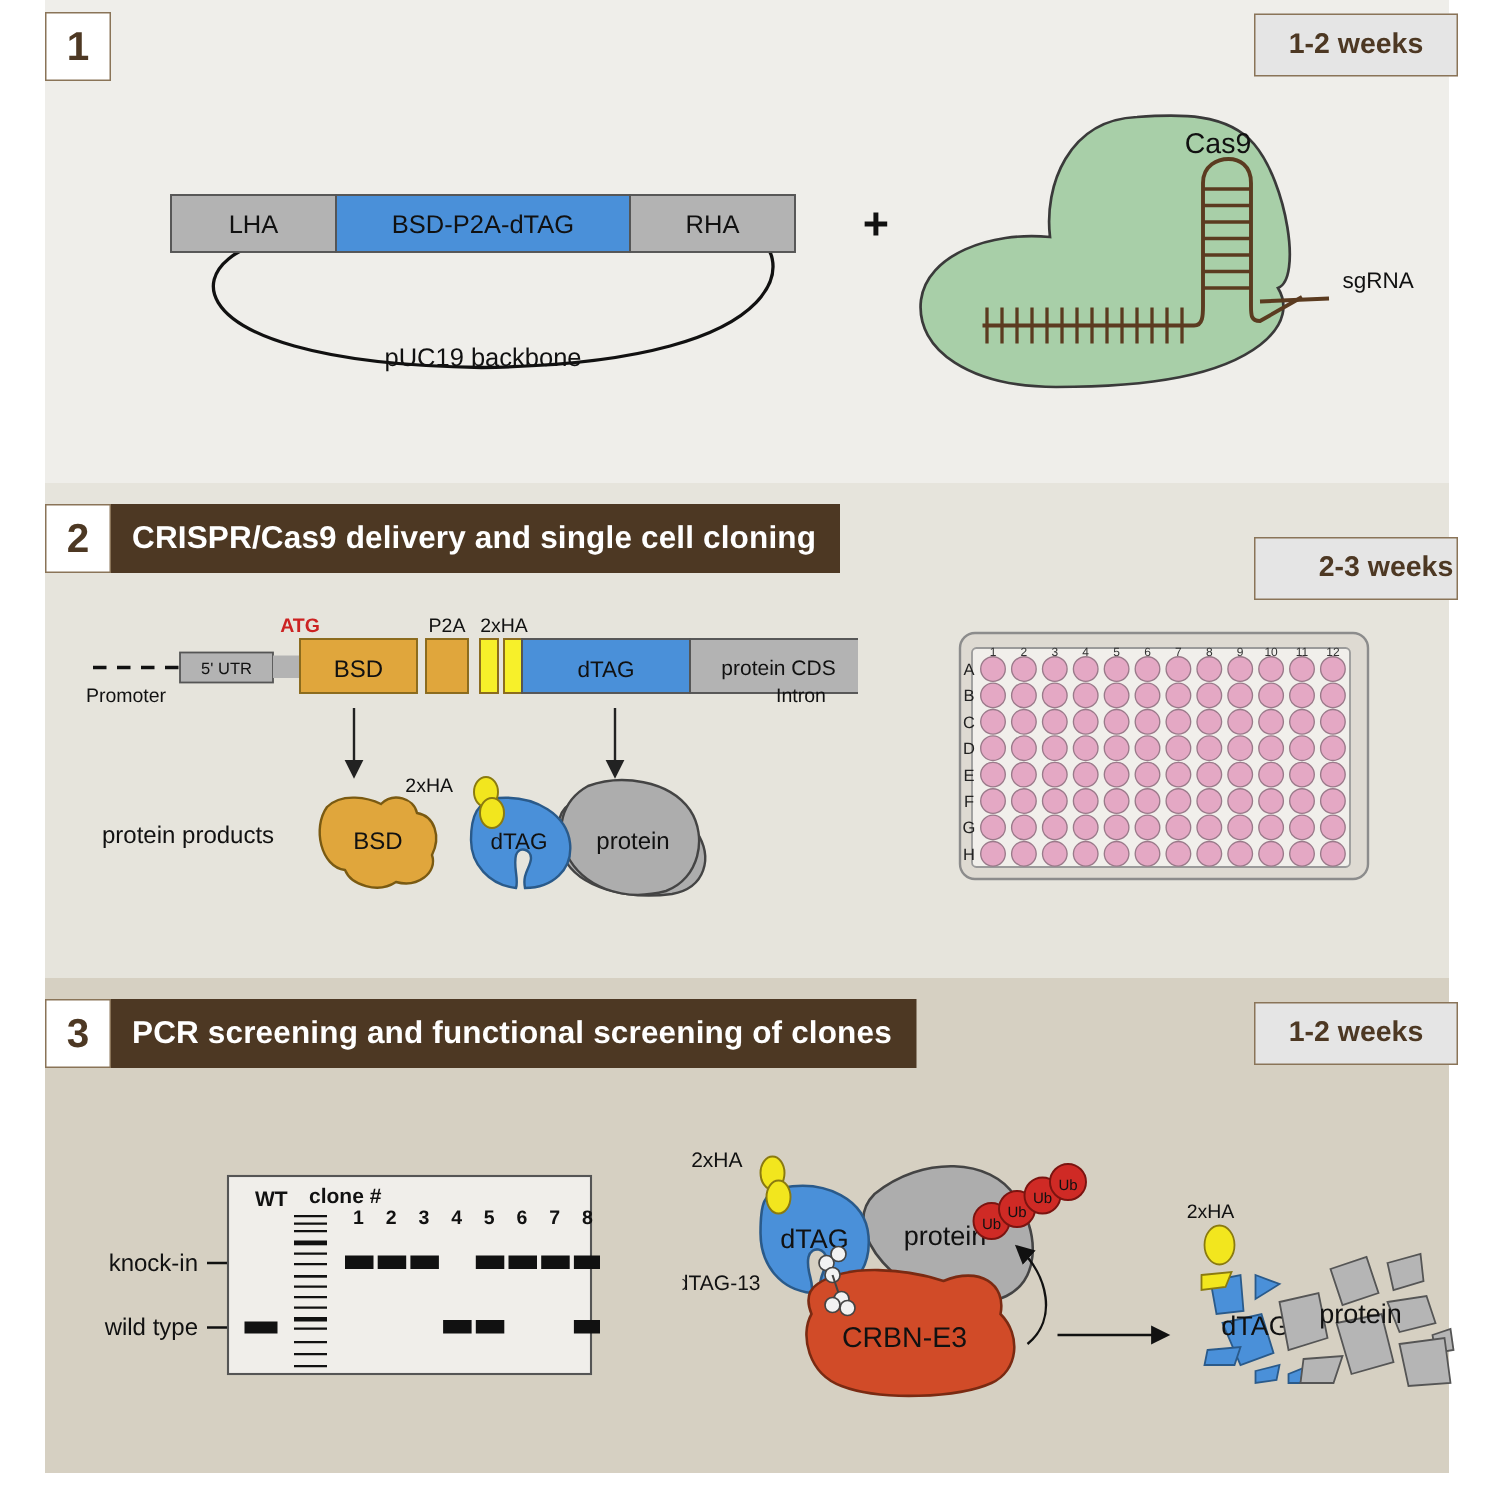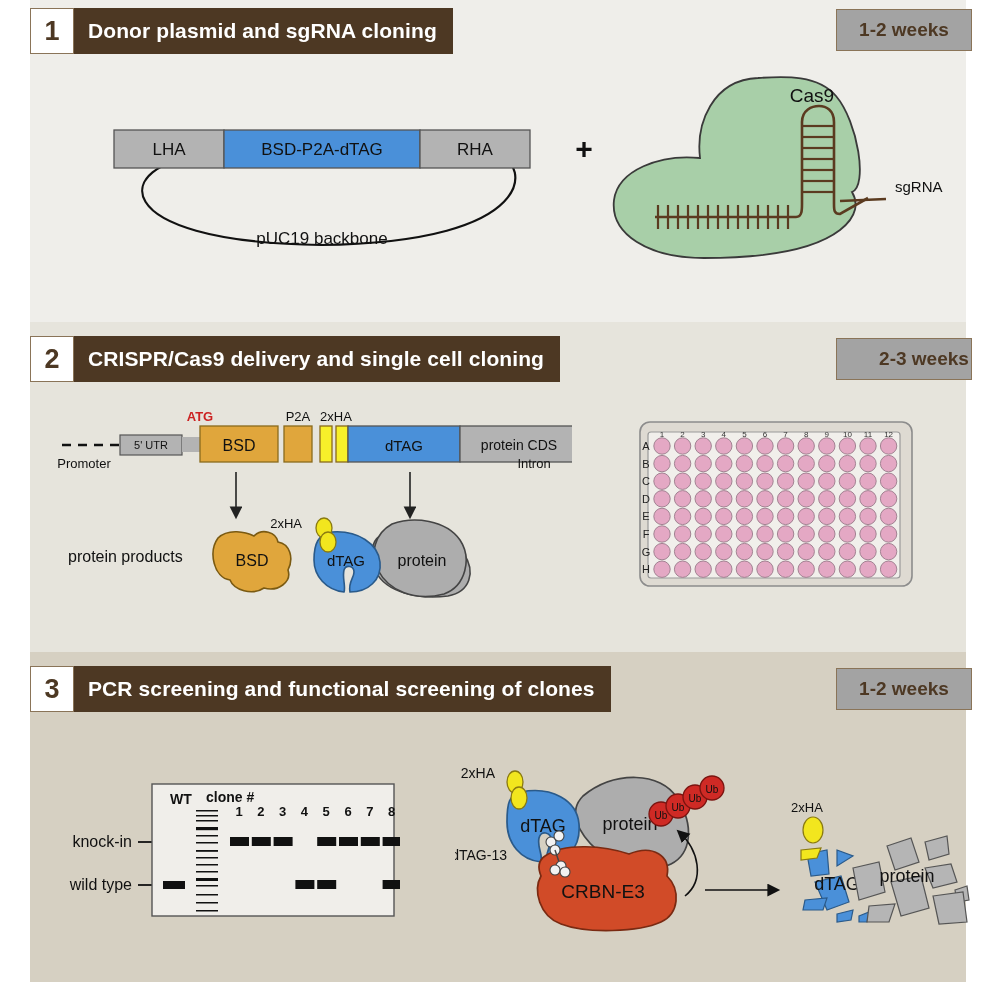--- a/index.html
+++ b/index.html
@@ -13,37 +13,36 @@
   #panel2{top:322px;height:330px;background:#e6e4dc;}
   #panel3{top:652px;height:330px;background:#d6d0c2;}
 
   
   .hdr{position:absolute;display:flex;align-items:stretch;height:46px;}
   .hdr-num{width:44px;background:#ffffff;border:1px solid #8a7458;
            display:flex;align-items:center;justify-content:center;
            font-size:27px;font-weight:bold;color:#4d3823;box-sizing:border-box;}
   .hdr-title{background:#4d3823;color:#ffffff;font-size:21px;font-weight:bold;
              display:flex;align-items:center;padding:0 16px 0 14px;letter-spacing:.1px;}
-  .weeks{position:absolute;height:42px;width:136px;background:#a3a3a3;
+  .weeks{position:absolute;height:42px;width:136px;background:#e5e5e5;
          border:1px solid #8a7458;display:flex;align-items:center;justify-content:center;
          font-size:19px;font-weight:bold;color:#4d3823;box-sizing:border-box;}
 
   .svgbox{position:absolute;}
   text{font-family:"Liberation Sans", sans-serif;}
 </style>
 </head>
 <body>
 
 <div id="page">
 
   <div class="panel" id="panel1"></div>
 
   <div class="hdr" style="left:30px;top:8px;">
     <div class="hdr-num">1</div>
-    <div class="hdr-title">Donor plasmid and sgRNA cloning</div>
   </div>
   <div class="weeks" style="left:836px;top:9px;">1-2 weeks</div>
 
   <svg class="svgbox" style="left:86px;top:112px;" width="470" height="150">
     <path d="M115,45 C30,50 12,130 235,133 C458,130 440,50 415,45" fill="none" stroke="#111" stroke-width="2.2"></path>
     <rect x="28" y="18" width="110" height="38" fill="#b3b3b3" stroke="#555" stroke-width="1.3"></rect>
     <rect x="138" y="18" width="196" height="38" fill="#4a90d9" stroke="#555" stroke-width="1.3"></rect>
     <rect x="334" y="18" width="110" height="38" fill="#b3b3b3" stroke="#555" stroke-width="1.3"></rect>
     <text x="83" y="43" text-anchor="middle" font-size="17" fill="#111">LHA</text>
     <text x="236" y="43" text-anchor="middle" font-size="17" fill="#111">BSD-P2A-dTAG</text>
@@ -90,21 +89,21 @@
     </g>
     <text x="295" y="130" font-size="15" fill="#111">sgRNA</text>
   </svg>
 
   <div class="panel" id="panel2"></div>
 
   <div class="hdr" style="left:30px;top:336px;">
     <div class="hdr-num">2</div>
     <div class="hdr-title">CRISPR/Cas9 delivery and single cell cloning</div>
   </div>
-  <div class="weeks" style="left:836px;top:338px;padding-left:40px;">2-3 weeks</div>
+  <div class="weeks" style="left:836px;top:358px;padding-left:40px;">2-3 weeks</div>
 
   <svg class="svgbox" style="left:42px;top:404px;" width="530" height="74">
     <g stroke="#111" stroke-width="2.4" stroke-dasharray="9 7">
       <path d="M20,41 L78,41"></path>
       <path d="M452,41 L516,41"></path>
     </g>
     <rect x="78" y="31" width="62" height="20" fill="#b3b3b3" stroke="#555" stroke-width="1.2"></rect>
     <path d="M140,36 L158,36 L158,26" fill="none" stroke="#b3b3b3" stroke-width="0"></path>
     <rect x="140" y="33" width="18" height="15" fill="#b3b3b3" stroke="#555" stroke-width="0"></rect>
     <rect x="158" y="22" width="78" height="36" fill="#e0a63c" stroke="#8a6a1c" stroke-width="1.3"></rect>

